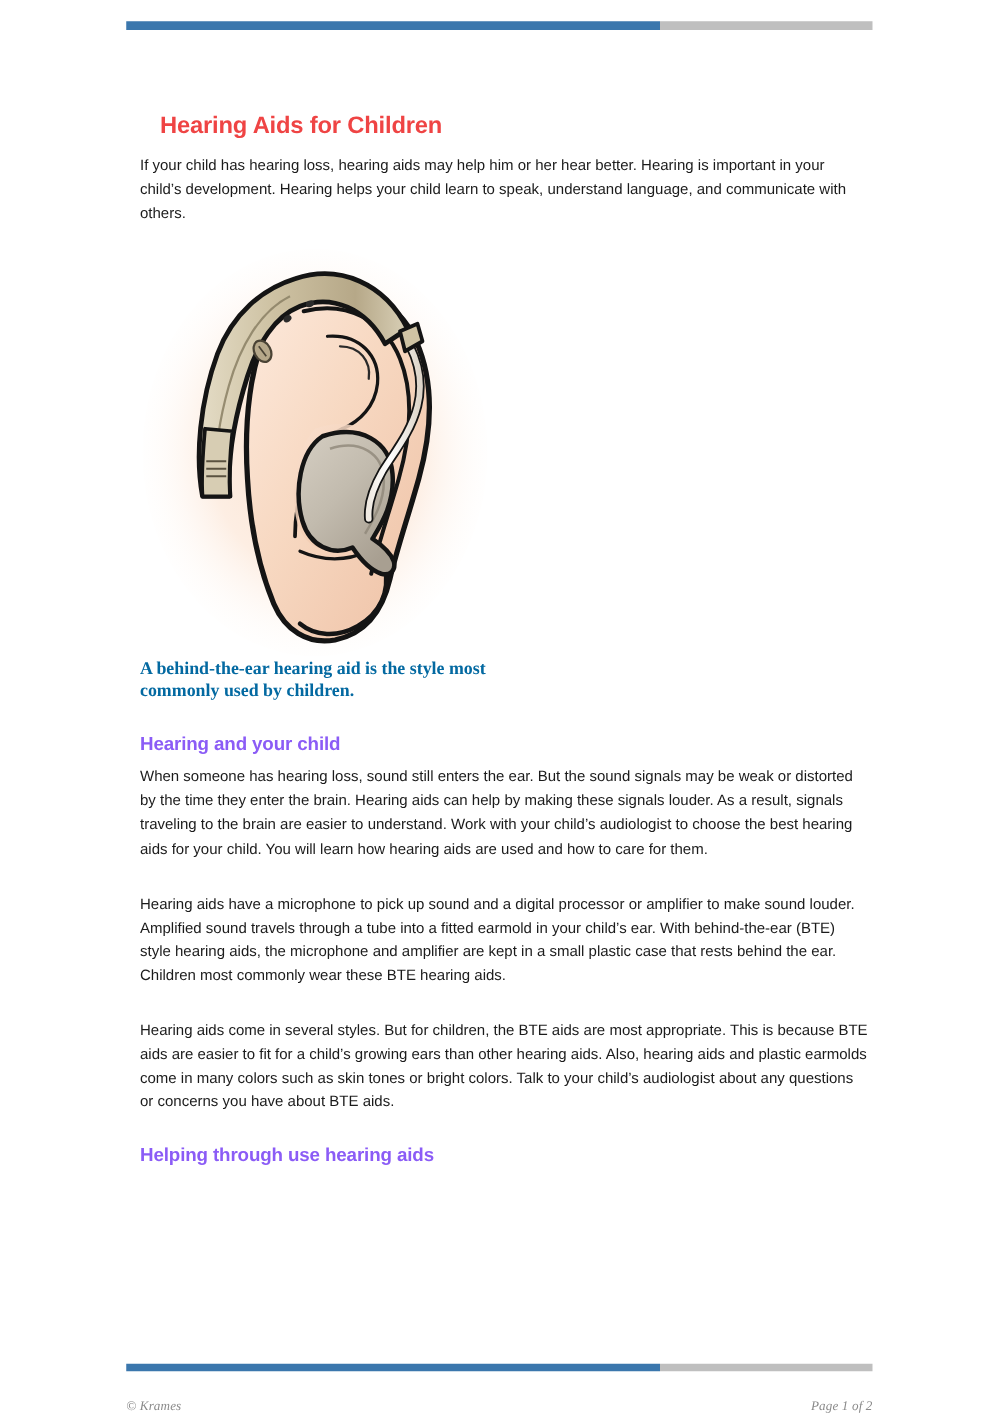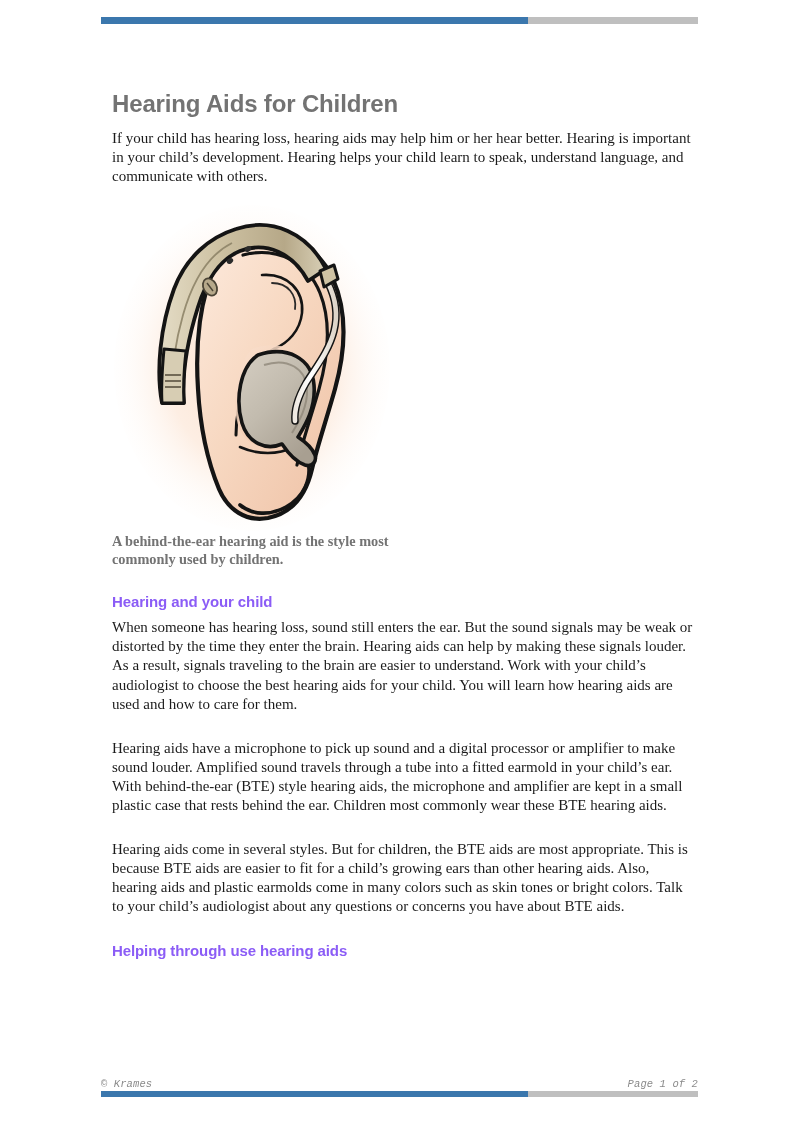--- a/index.html
+++ b/index.html
@@ -48,77 +48,77 @@
     position: absolute;
     left: 101px;
     top: 1091px;
     width: 597px;
     height: 6px;
     display: flex;
   }
   .footer-row {
     position: absolute;
     left: 101px;
-    top: 1078px;
+    top: 1120px;
     width: 597px;
     display: flex;
     justify-content: space-between;
     align-items: flex-start;
-    font-family: Liberation Mono, monospace;
+    font-family: Liberation Serif, serif;
     font-style: italic;
     font-size: 10.5px;
     color: #8a8a8a;
     letter-spacing: 0.1px;
   }
 
   
   .content {
     position: absolute;
     left: 112px;
     top: 90px;
     width: 584px;
   }
 
   h1.doc-title {
     font-family: "Liberation Sans", "DejaVu Sans", sans-serif;
-    font-size: 24px;
+    font-size: 19px;
     font-weight: bold;
-    color: #737373;
-    margin: 0 0 11px 0;
+    color: #ef4444;
+    margin: 0 0 11px 16px;
     letter-spacing: -0.15px;
   }
 
   h2.section-title {
     font-family: "Liberation Sans", "DejaVu Sans", sans-serif;
     font-size: 15px;
     font-weight: bold;
     color: #8b5cf6;
     margin: 0 0 8px 0;
     letter-spacing: -0.1px;
   }
 
   p.body-text {
-    font-family: Liberation Serif, serif;
-    font-size: 15px;
+    font-family: Liberation Sans, sans-serif;
+    font-size: 12px;
     line-height: 19.1px;
     color: #1b1b1b;
     margin: 0;
     text-align: left;
   }
 
   .section {
     margin-top: 25px;
   }
 
   p.figure-caption {
     font-family: "Liberation Serif", "DejaVu Serif", serif;
     font-size: 14.3px;
     line-height: 17.5px;
     font-weight: bold;
-    color: #737373;
+    color: #0369a1;
     margin: 0;
     width: 300px;
   }
 
   
   .figure {
     margin-top: 17px;
     width: 280px;
     height: 330px;
     position: relative;

